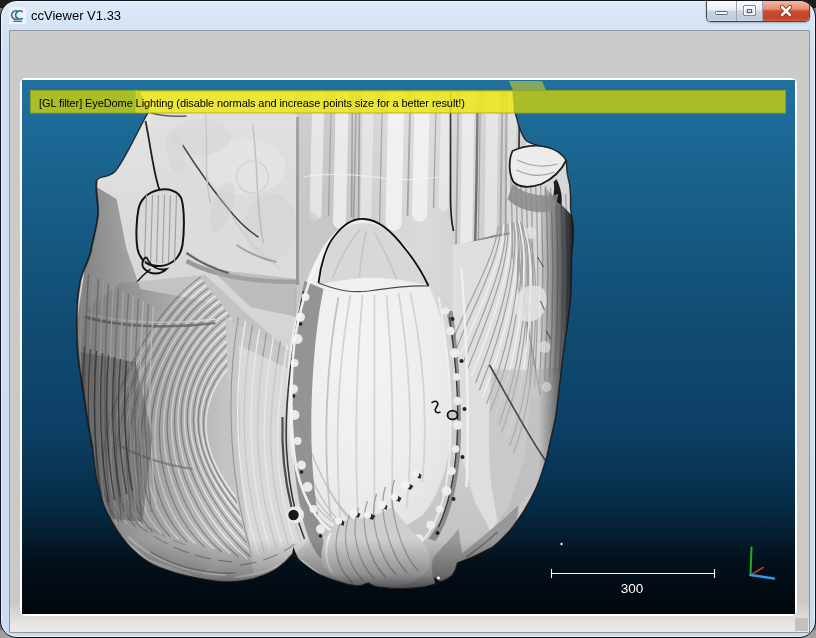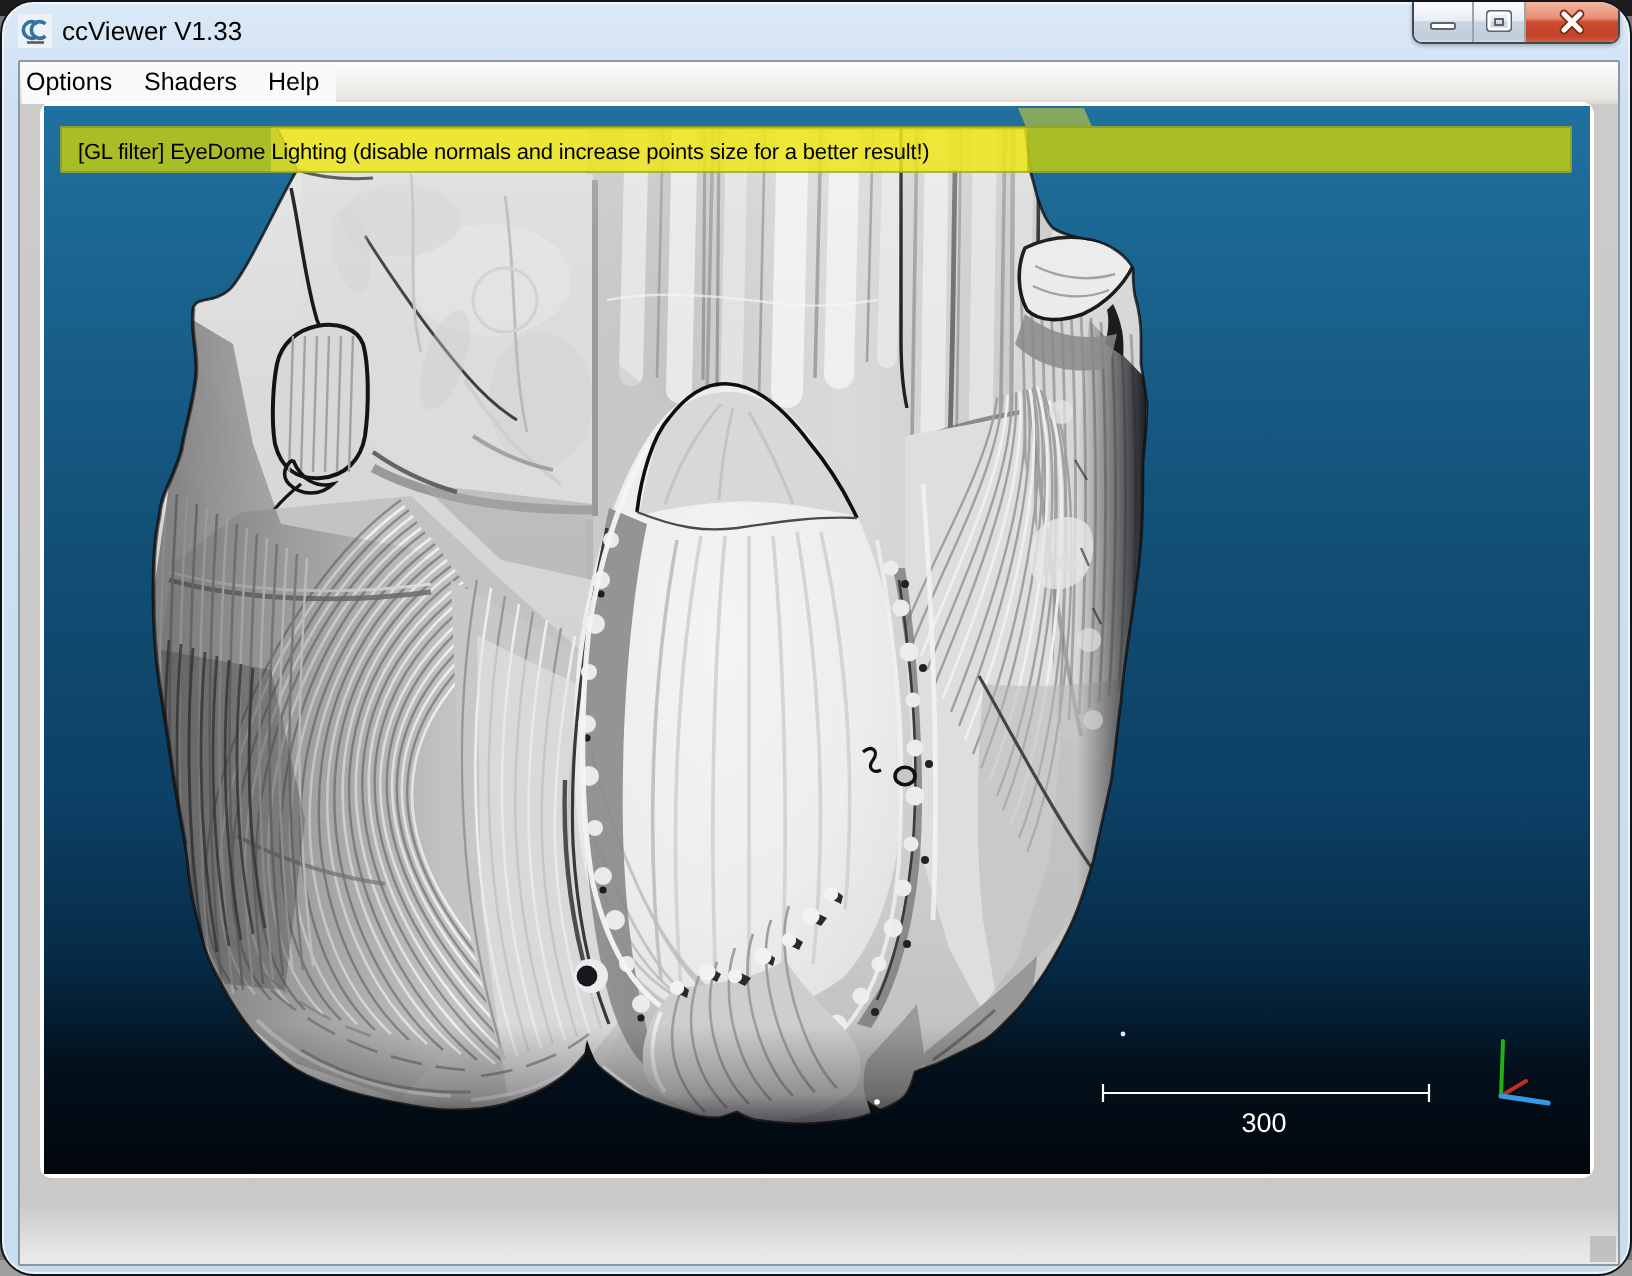--- a/index.html
+++ b/index.html
@@ -9,21 +9,21 @@
 #menubar{position:absolute;left:0px;top:0px;width:799px;height:21px;background:linear-gradient(#fcfcfc,#e9e7e3 85%,#dcd9d5 100%);}
 #menulight{position:absolute;left:1px;top:0px;width:157px;height:21px;background:#fafafa;}
 .mi{position:absolute;top:3px;font-size:12.5px;color:#000;}
 #ttl{position:absolute;left:30px;top:7px;font-size:13px;color:#000;}
 #icon{position:absolute;left:8px;top:6px;width:17px;height:17px;}
 #btns{position:absolute;left:705px;top:0px;width:102px;height:20px;border:1px solid #40494f;border-top:none;border-radius:0 0 5px 5px;overflow:hidden;box-shadow:0 1px 2px rgba(0,0,0,.25);}
 .b{position:absolute;top:0;height:20px;}
 #bmin{left:0;width:29px;background:linear-gradient(#fbfcfd 0%,#e9eef5 45%,#ccd6e2 50%,#c0cddc 90%,#cdd9e6 100%);border-right:1px solid #9aa5b0;}
 #bmax{left:30px;width:25px;background:linear-gradient(#fbfcfd 0%,#e9eef5 45%,#ccd6e2 50%,#c0cddc 90%,#cdd9e6 100%);border-right:1px solid #9aa5b0;}
 #bcls{left:56px;width:46px;background:linear-gradient(#f3b7a2 0%,#e88f74 40%,#cc4c2e 50%,#c2432a 85%,#d4603c 100%);}
-#vp{position:absolute;left:19px;top:50px;width:773px;height:534px;border:2px solid #fff;border-radius:6px;background:#000;}
+#vp{position:absolute;left:19px;top:77px;width:773px;height:534px;border:2px solid #fff;border-radius:6px;background:#000;}
 svg{display:block;}
 </style></head>
 <body>
 <div id="desk"></div>
 <div id="win">
   <div id="icon">
     <svg width="17" height="17" viewBox="0 0 17 17">
       <rect x="0" y="0" width="17" height="17" fill="#edf2f8"></rect>
       <path d="M9.7 4.9 A4.2 4.2 0 1 0 9.7 11.1" fill="none" stroke="#35729e" stroke-width="1.8"></path>
       <path d="M13.7 4.9 A4.2 4.2 0 1 0 13.7 11.1" fill="none" stroke="#35729e" stroke-width="1.8"></path>
@@ -50,26 +50,20 @@
             <path d="M19 6 L27 14 M27 6 L19 14"></path>
           </g>
           <g stroke="#fff" stroke-width="2.6" stroke-linecap="round">
             <path d="M19 6 L27 14 M27 6 L19 14"></path>
           </g>
         </svg>
       </div>
   </div>
   <div id="client">
     <div id="grip" style="position:absolute;right:1px;bottom:1px;width:13px;height:13px;background:#c2c1bf;"></div>
-    <div id="menubar">
-      <div id="menulight"></div>
-      <span class="mi" style="left:3px">Options</span>
-      <span class="mi" style="left:62px">Shaders</span>
-      <span class="mi" style="left:124px">Help</span>
-    </div>
   </div>
   <div id="vp">
     <svg width="773" height="534" viewBox="0 0 773 534">
       <defs>
         <linearGradient id="bg" x1="0" y1="0" x2="0" y2="1">
           <stop offset="0" stop-color="#20719f"></stop>
           <stop offset=".25" stop-color="#175c87"></stop>
           <stop offset=".45" stop-color="#114c72"></stop>
           <stop offset=".65" stop-color="#0d4066"></stop>
           <stop offset=".8" stop-color="#062b46"></stop>

